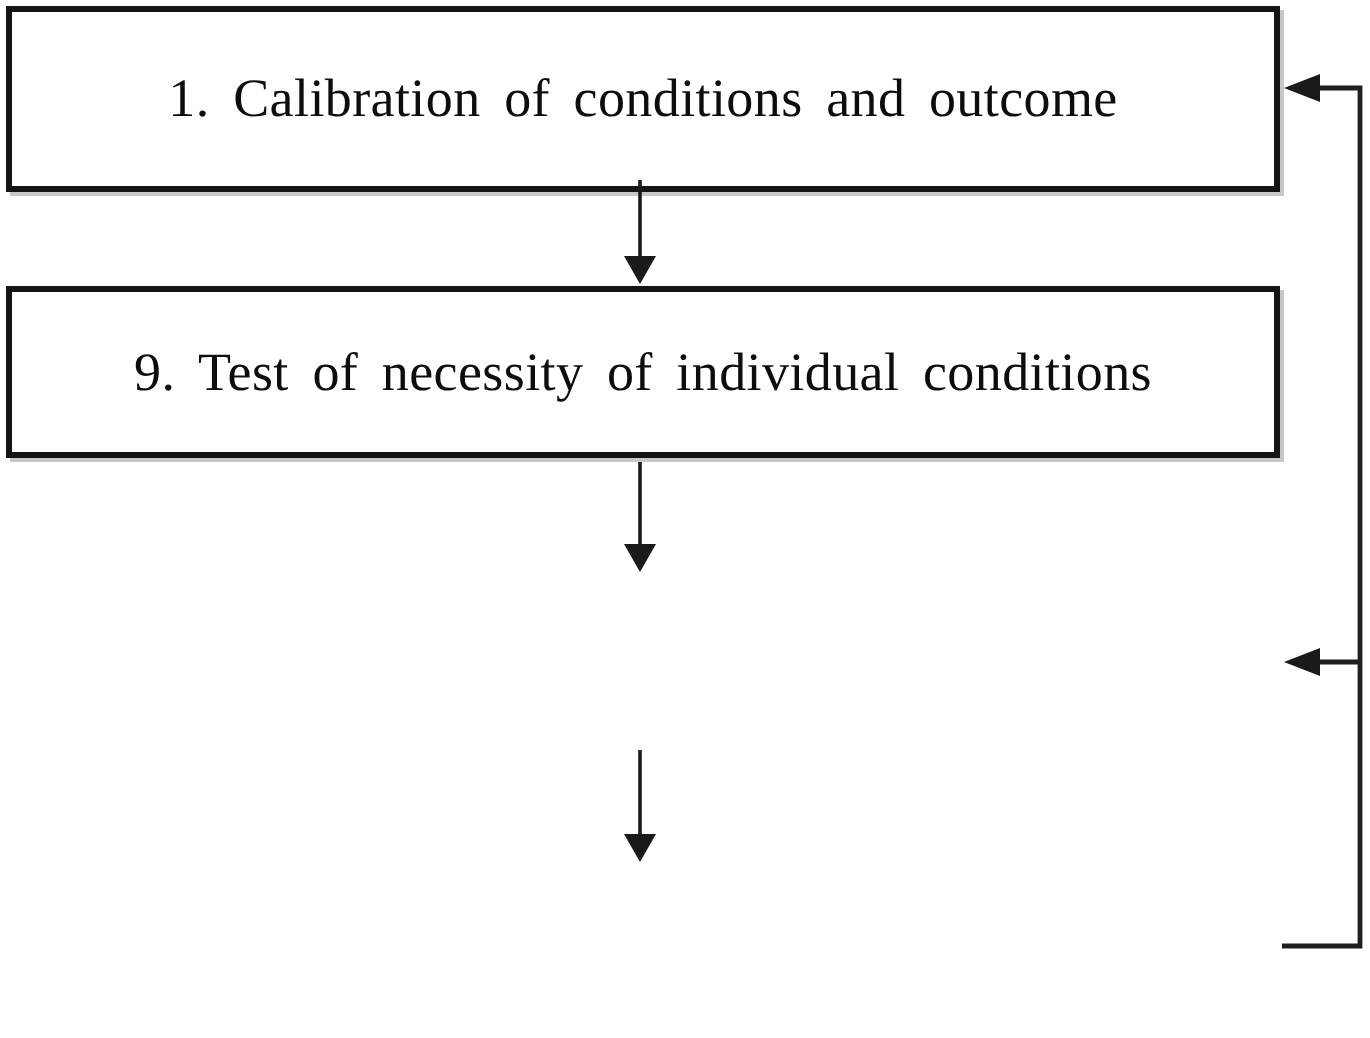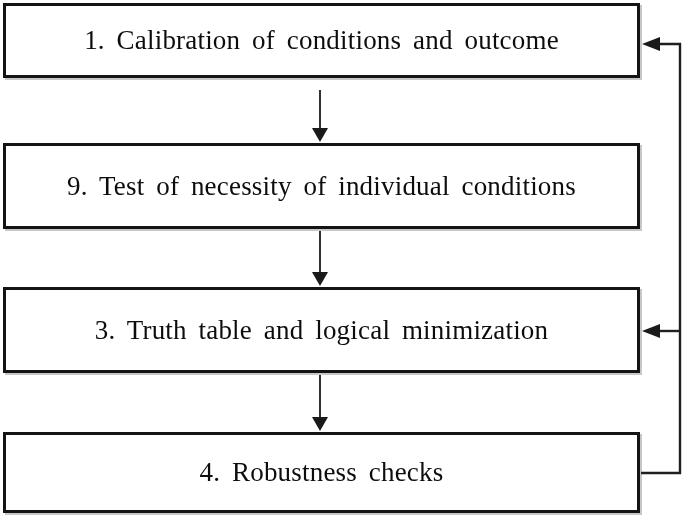--- a/index.html
+++ b/index.html
@@ -27,21 +27,21 @@
     align-items: center;
     justify-content: center;
   }
   .flow-box .label {
     font-size: 27px;
     color: #0d0d0d;
     letter-spacing: 0.2px;
     word-spacing: 0.18em;
     white-space: nowrap;
   }
-  .box-1 { top: 3px;   height: 75px; }
+  .box-1 { top: 3px;   height: 93px; }
   .box-2 { top: 143px; height: 86px; }
   .box-3 { top: 287px; height: 86px; }
   .box-4 { top: 432px; height: 81px; }
   .arrow-layer {
     position: absolute;
     top: 0;
     left: 0;
     width: 685px;
     height: 519px;
     pointer-events: none;
@@ -53,27 +53,21 @@
 <div class="canvas">
 
   <div class="flow-box box-1">
     <span class="label">1. Calibration of conditions and outcome</span>
   </div>
 
   <div class="flow-box box-2">
     <span class="label">9. Test of necessity of individual conditions</span>
   </div>
 
-  <div class="flow-box box-3">
-    <span class="label">3. Truth table and logical minimization</span>
-  </div>
 
-  <div class="flow-box box-4">
-    <span class="label">4. Robustness checks</span>
-  </div>
 
   <svg class="arrow-layer" viewBox="0 0 685 519" xmlns="http://www.w3.org/2000/svg" aria-hidden="true">
 
     <g stroke="#1a1a1a" fill="#1a1a1a">
       <line x1="320" y1="90" x2="320" y2="130" stroke-width="1.8"></line>
       <polygon points="320,142 312,128 328,128" stroke="none"></polygon>
     </g>
 
     <g stroke="#1a1a1a" fill="#1a1a1a">
       <line x1="320" y1="231" x2="320" y2="274" stroke-width="1.8"></line>

